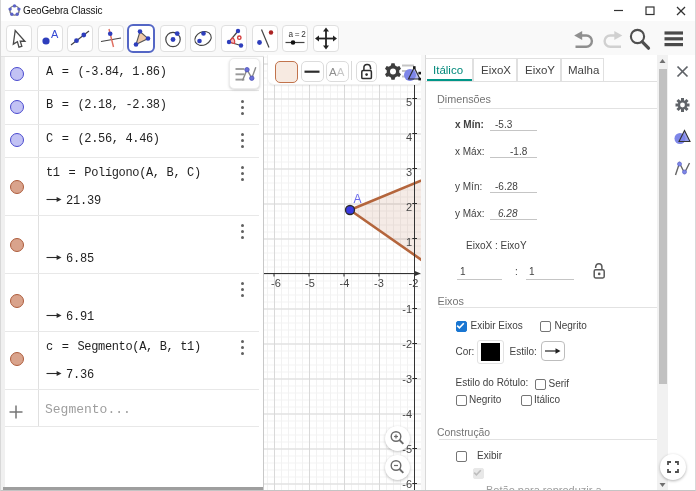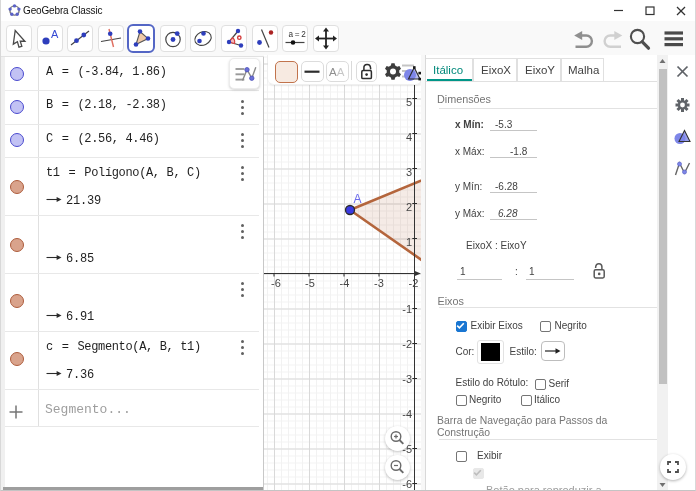--- a/index.html
+++ b/index.html
@@ -415,21 +415,20 @@
         </svg>
     </div>
     <div class="flabel" style="left:29.5px;top:321.5px;">Estilo do Rótulo:</div>
     <div class="cb" style="left:108.5px;top:323.5px;"></div>
     <div class="flabel" style="left:122.5px;top:323px;">Serif</div>
     <div class="cb" style="left:29.5px;top:339.5px;"></div>
     <div class="flabel" style="left:43px;top:338.5px;">Negrito</div>
     <div class="cb" style="left:94.5px;top:339.5px;"></div>
     <div class="flabel" style="left:108px;top:338.5px;">Itálico</div>
 
-    <div class="seclbl" style="left:11px;top:359.5px;font-size:10.4px;">Barra de Navegação para Passos da</div>
     <div class="seclbl" style="left:11px;top:372px;font-size:10.4px;">Construção</div>
     <div class="secline" style="left:12.5px;top:383.5px;width:219px;"></div>
     <div class="cb" style="left:29.5px;top:396px;"></div>
     <div class="flabel" style="left:51px;top:395px;">Exibir</div>
     <div class="cb" style="left:47px;top:413px;background:#e8e8e8;border-color:#e8e8e8;">
       <svg width="11" height="11" viewBox="0 0 11 11" style="position:absolute;left:-1.6px;top:-1.6px">
           <path d="M2.2 5.6 L4.4 7.8 L8.8 3.2" fill="none" stroke="#bdbdbd" stroke-width="1.6"></path>
         </svg>
     </div>
     <div class="abs" style="left:60px;top:429px;font-size:11px;color:#9e9e9e;">Botão para reproduzir a</div>

